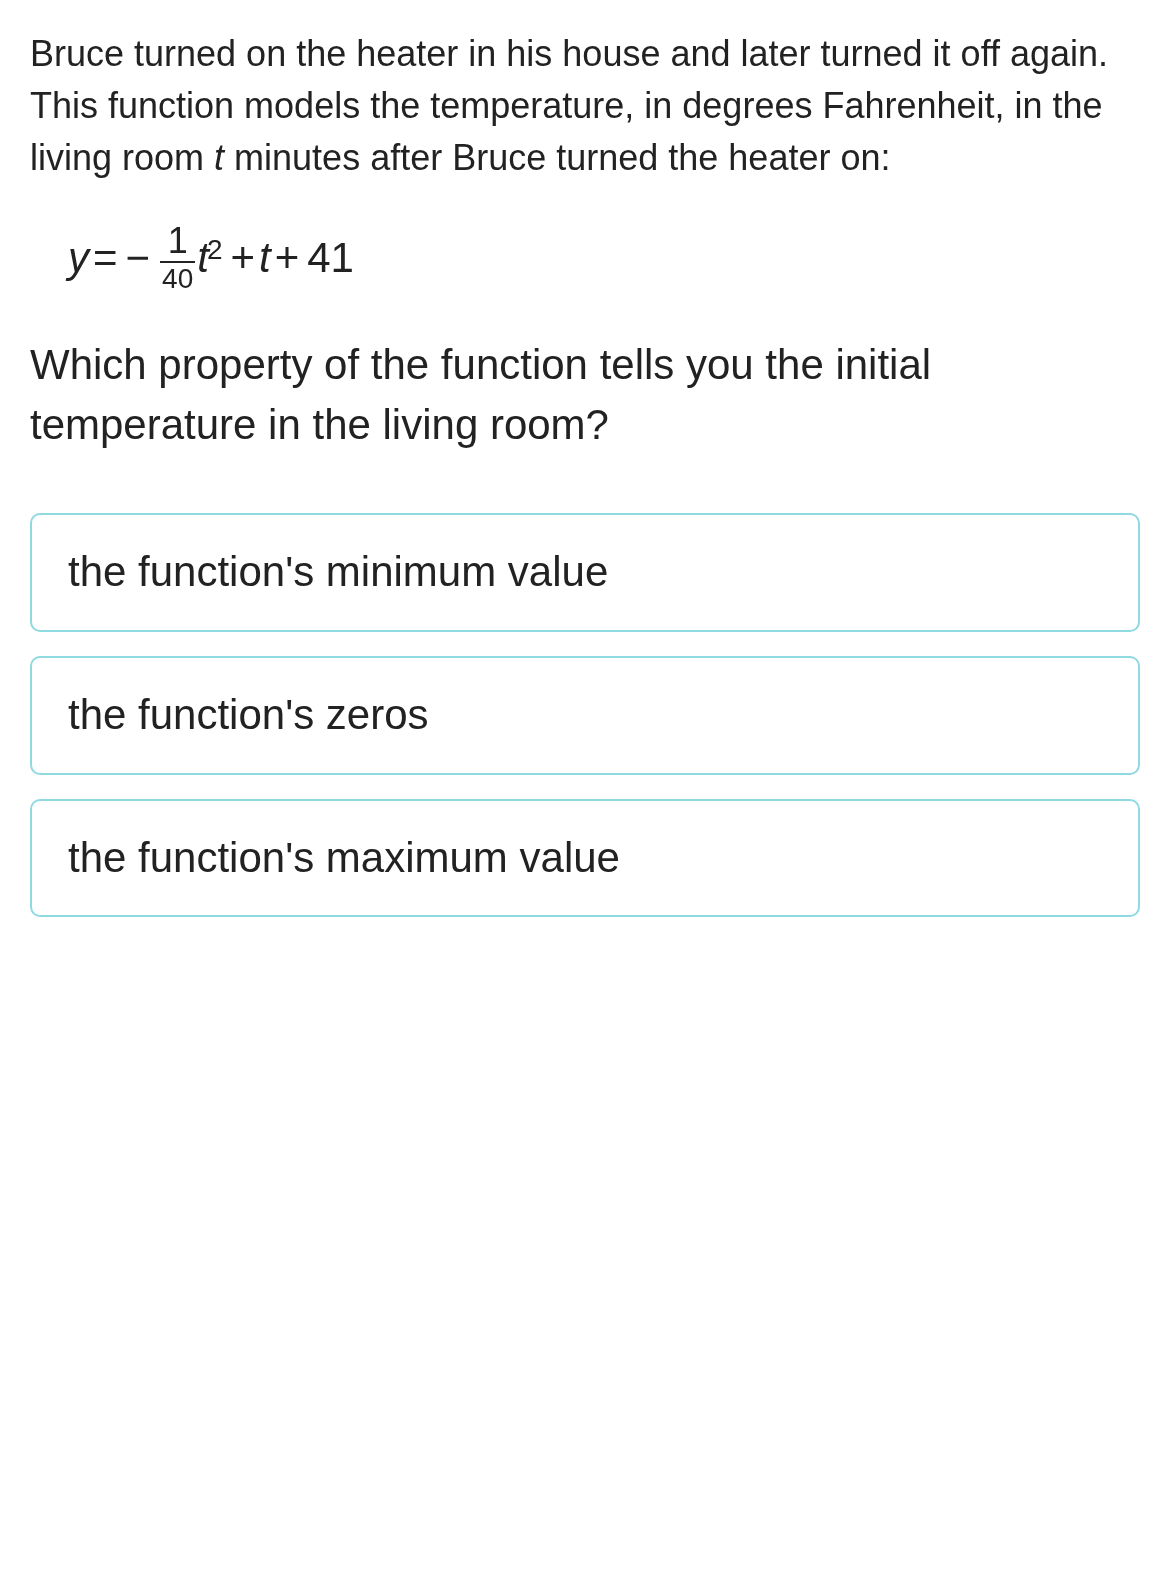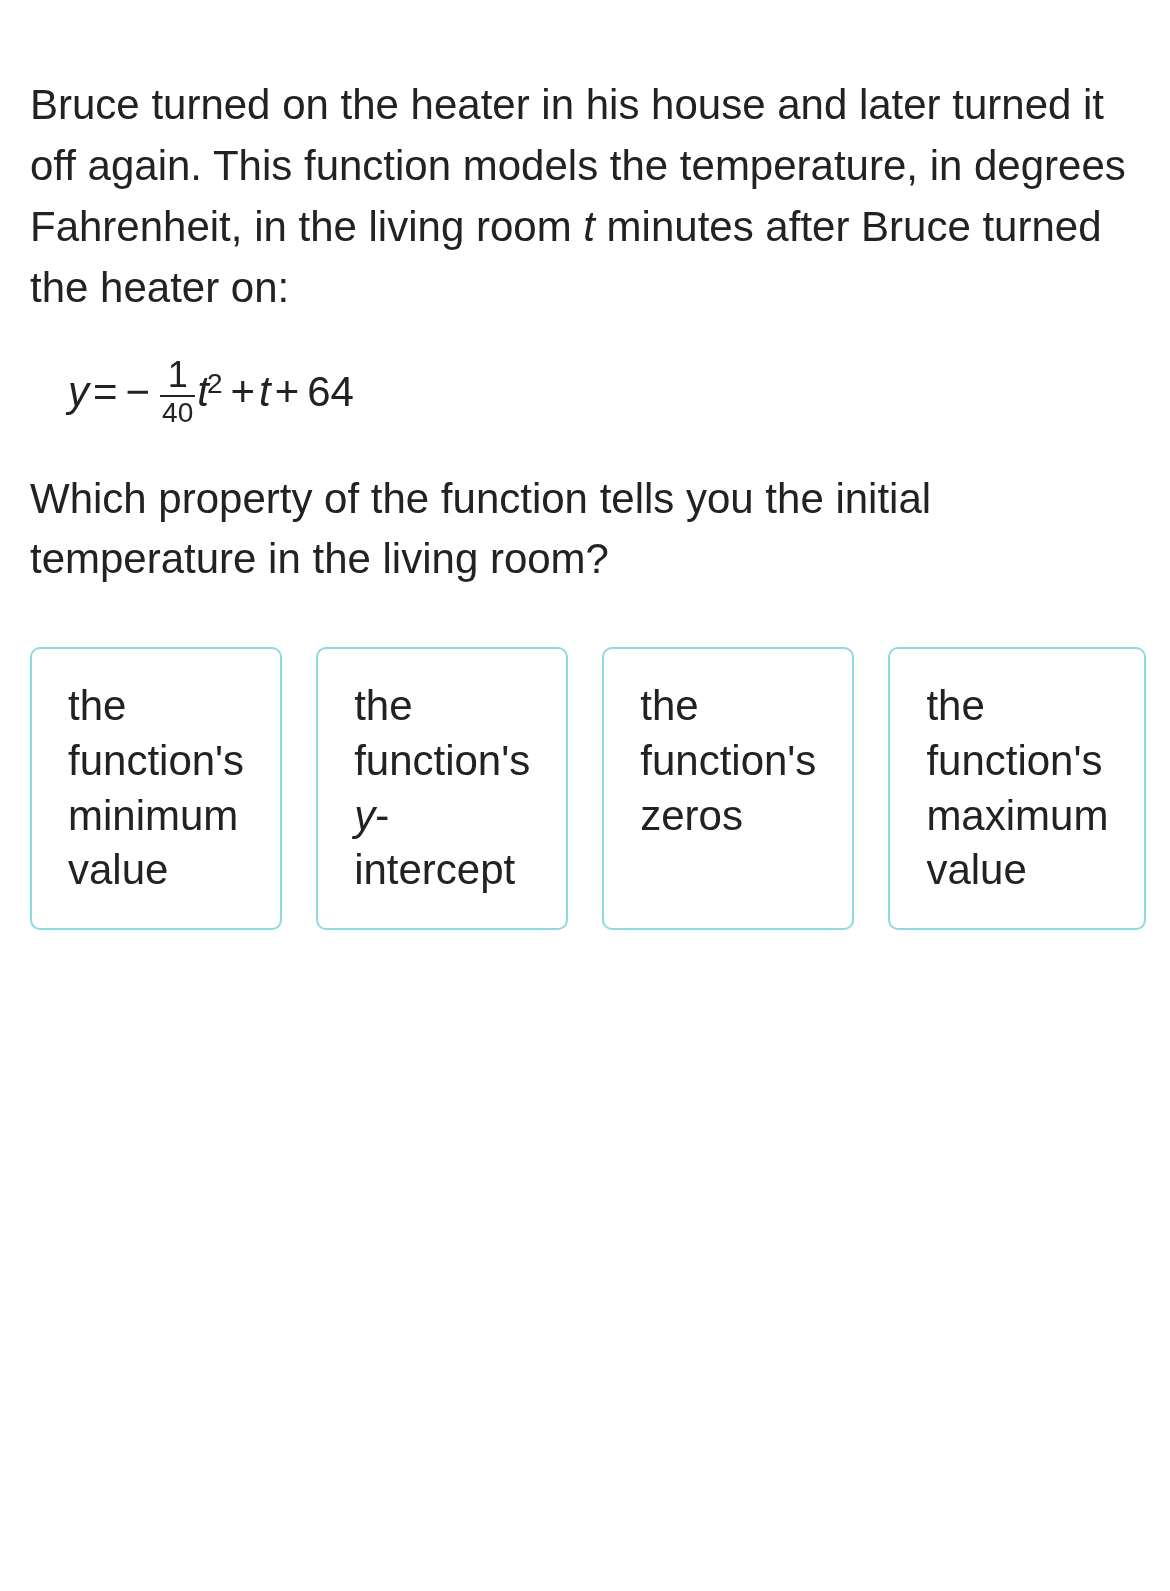--- a/index.html
+++ b/index.html
@@ -4,24 +4,23 @@
   <style>
     * { margin: 0; padding: 0; box-sizing: border-box; }
     body {
       font-family: Verdana, Geneva, sans-serif;
       background: #fff;
       padding: 28px 30px;
       width: 1170px;
       color: #222;
     }
     .problem-text {
-      font-size: 42px;
+      font-size: 36px;
       line-height: 1.45;
       margin-bottom: 38px;
-      margin-top: 47px;
     }
     .problem-text .ital { font-style: italic; }
     .equation {
       font-size: 42px;
       margin: 0 0 42px 38px;
       display: flex;
       align-items: center;
       font-family: Verdana, Geneva, sans-serif;
     }
     .equation .ital { font-style: italic; }
@@ -44,22 +43,22 @@
       left: -2px;
       margin-right: 2px;
     }
     .question-text {
       font-size: 42px;
       line-height: 1.45;
       margin-bottom: 57px;
     }
     .options {
       display: flex;
-      flex-direction: row;
-      gap: 34px;
+      flex-direction: column;
+      gap: 24px;
     }
     .option {
       border: 2px solid #8fd9e2;
       border-radius: 10px;
       padding: 30px 36px;
       font-size: 42px;
       background: #fff;
       cursor: pointer;
       color: #222;
       line-height: 1.3;
@@ -79,31 +78,28 @@
   <span class="plain">−</span>
   <span class="frac">
     <span class="num">1</span>
     <span class="den">40</span>
   </span>
   <span class="ital">t</span>
     <span class="sup">2</span>
   <span class="plain"> + </span>
   <span class="ital">t</span>
   <span class="plain"> + </span>
-  <span class="plain">64</span>
+  <span class="plain">41</span>
 </div>
 
 <div class="question-text">Which property of the function tells you the initial temperature in the living room?</div>
 
 <div class="options">
   <div class="option">
     <span>the function's minimum value</span>
-  </div>
-  <div class="option">
-    <span>the function's </span><span class="ital">y</span><span>-intercept</span>
   </div>
   <div class="option">
     <span>the function's zeros</span>
   </div>
   <div class="option">
     <span>the function's maximum value</span>
   </div>
 </div>
 
 </body></html>

